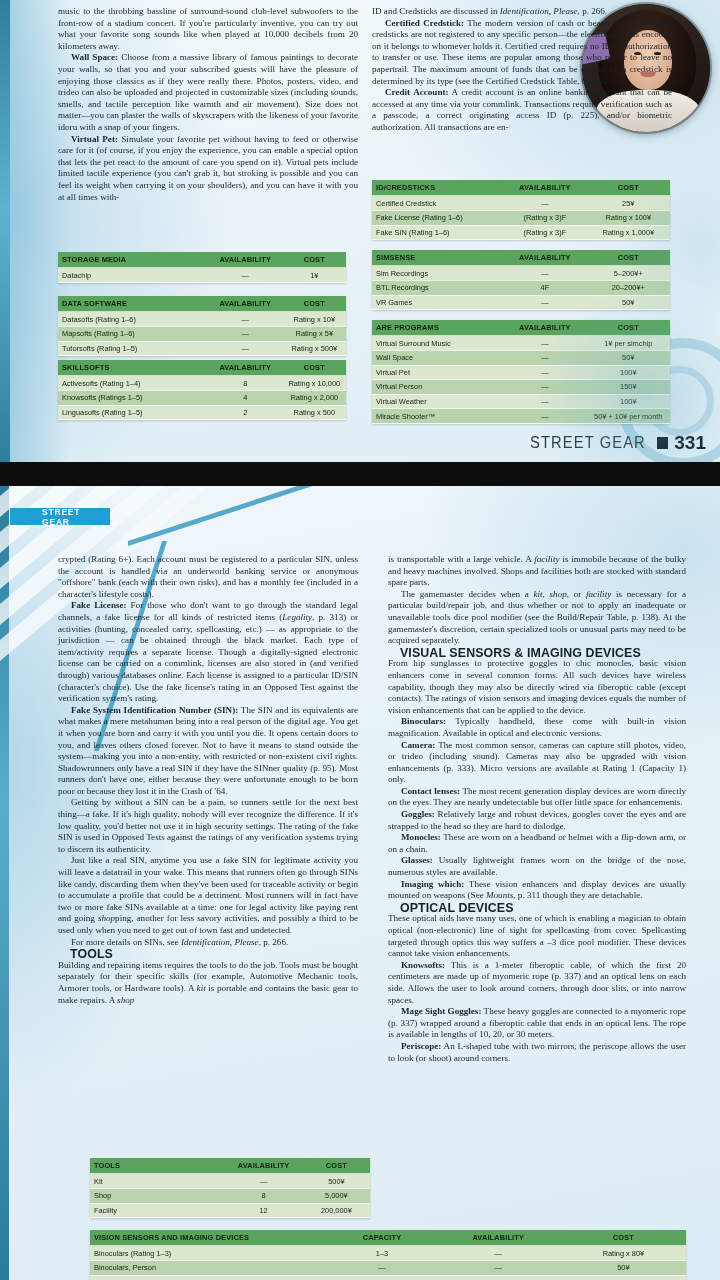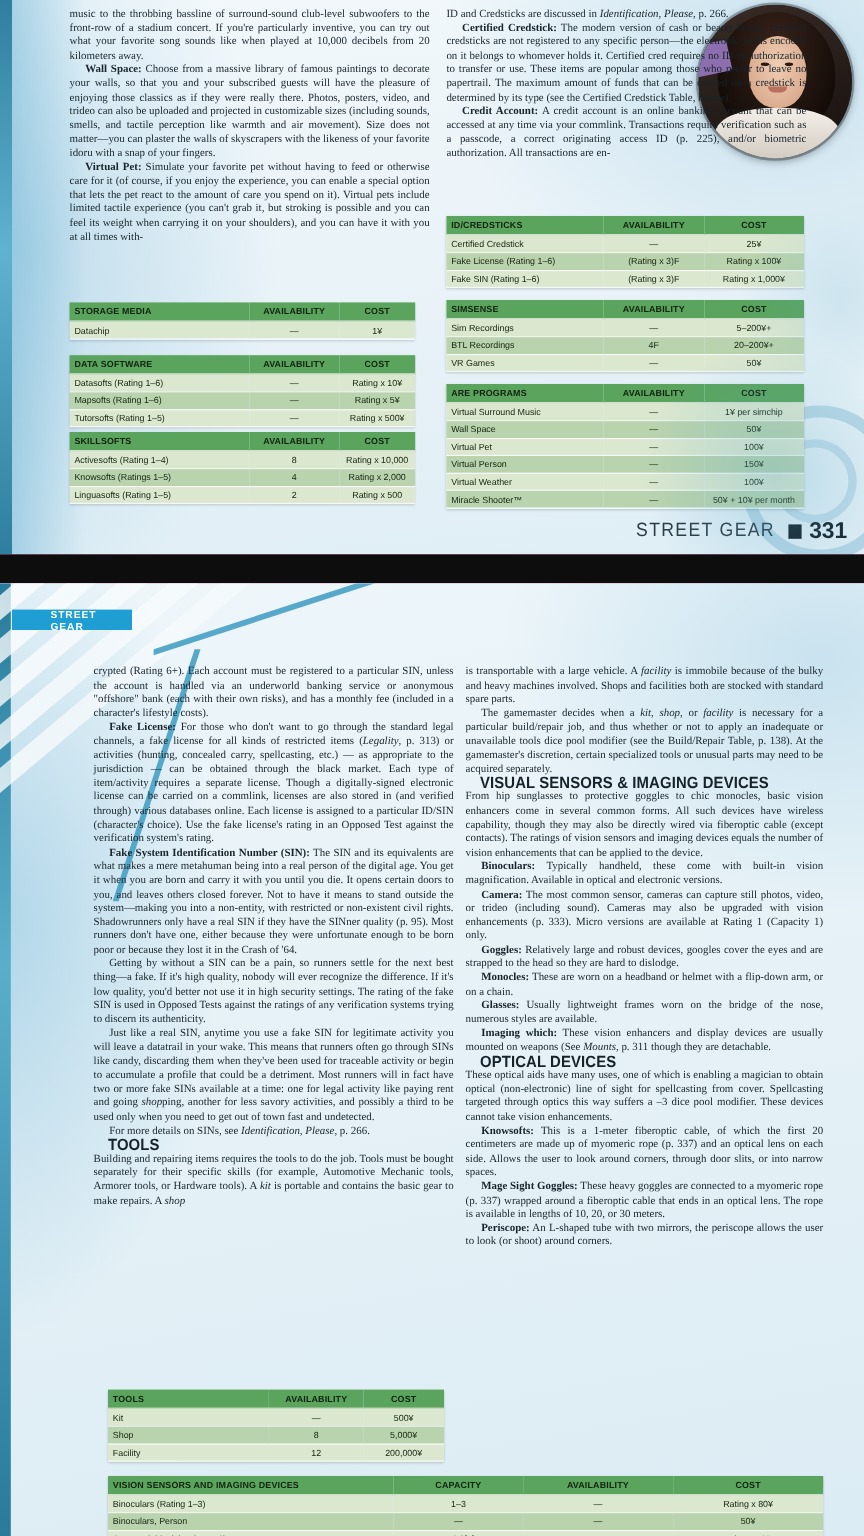--- a/index.html
+++ b/index.html
@@ -2,21 +2,21 @@
 <html><head>
 <meta charset="utf-8">
 <style>
   * { box-sizing: border-box; margin: 0; padding: 0; }
   html, body {
     width: 720px; height: 1280px;
     background: #0d0d0d;
     font-family: "Liberation Serif", serif;
     overflow: hidden;
   }
-  .screen { position: relative; width: 720px; height: 1012px; background: #ec4899; }
+  .screen { position: relative; width: 720px; height: 1012px; background: #a16207; }
 
   
   .page1 {
     position: absolute; left: 0; top: 0; width: 720px; height: 462px;
     overflow: hidden;
     background:
       radial-gradient(ellipse 400px 300px at 90% 10%, rgba(150,200,225,.45), rgba(255,255,255,0) 70%),
       radial-gradient(ellipse 300px 420px at 2% 45%, rgba(150,200,225,.55), rgba(255,255,255,0) 72%),
       linear-gradient(175deg, #f2f8fb 0%, #eaf3f8 45%, #dfeef5 100%);
   }
@@ -397,21 +397,21 @@
       <div class="band" style="top:118px;"></div>
       <div class="band" style="top:154px;"></div>
       <div class="band" style="top:190px;"></div>
       <div class="p2-diagline"></div>
       <div class="p2-diagline2"></div>
     </div>
     <div class="tab-street-gear">
       <span>STREET GEAR</span>
     </div>
 
-    <div class="col" style="left:58px; top:68px; width:300px;margin-left:20px;">
+    <div class="col" style="left:58px; top:68px; width:300px;">
       <p class="noind">crypted (Rating 6+). Each account must be registered to a particular SIN, unless the account is handled via an underworld banking service or anonymous "offshore" bank (each with their own risks), and has a monthly fee (included in a character's lifestyle costs).</p>
       <p><b>Fake License:</b> For those who don't want to go through the standard legal channels, a fake license for all kinds of restricted items (<i>Legality</i>, p. 313) or activities (hunting, concealed carry, spellcasting, etc.) — as appropriate to the jurisdiction — can be obtained through the black market. Each type of item/activity requires a separate license. Though a digitally-signed electronic license can be carried on a commlink, licenses are also stored in (and verified through) various databases online. Each license is assigned to a particular ID/SIN (character's choice). Use the fake license's rating in an Opposed Test against the verification system's rating.</p>
       <p><b>Fake System Identification Number (SIN):</b> The SIN and its equivalents are what makes a mere metahuman being into a real person of the digital age. You get it when you are born and carry it with you until you die. It opens certain doors to you, and leaves others closed forever. Not to have it means to stand outside the system—making you into a non-entity, with restricted or non-existent civil rights. Shadowrunners only have a real SIN if they have the SINner quality (p. 95). Most runners don't have one, either because they were unfortunate enough to be born poor or because they lost it in the Crash of '64.</p>
       <p>Getting by without a SIN can be a pain, so runners settle for the next best thing—a fake. If it's high quality, nobody will ever recognize the difference. If it's low quality, you'd better not use it in high security settings. The rating of the fake SIN is used in Opposed Tests against the ratings of any verification systems trying to discern its authenticity.</p>
       <p>Just like a real SIN, anytime you use a fake SIN for legitimate activity you will leave a datatrail in your wake. This means that runners often go through SINs like candy, discarding them when they've been used for traceable activity or begin to accumulate a profile that could be a detriment. Most runners will in fact have two or more fake SINs available at a time: one for legal activity like paying rent and going <i>shop</i>ping, another for less savory activities, and possibly a third to be used only when you need to get out of town fast and undetected.</p>
       <p>For more details on SINs, see <i>Identification, Please</i>, p. 266.</p>
       <p class="head">TOOLS</p>
       <p class="noind">Building and repairing items requires the tools to do the job. Tools must be bought separately for their specific skills (for example, Automotive Mechanic tools, Armorer tools, or Hardware tools). A <i>kit</i> is portable and contains the basic gear to make repairs. A <i>shop</i></p>
     </div>
 
@@ -444,20 +444,21 @@
         </table>
     </div>
 
     <div class="col" style="left:388px; top:68px; width:298px;">
       <p class="noind">is transportable with a large vehicle. A <i>facility</i> is immobile because of the bulky and heavy machines involved. Shops and facilities both are stocked with standard spare parts.</p>
       <p>The gamemaster decides when a <i>kit</i>, <i>shop</i>, or <i>facility</i> is necessary for a particular build/repair job, and thus whether or not to apply an inadequate or unavailable tools dice pool modifier (see the Build/Repair Table, p. 138). At the gamemaster's discretion, certain specialized tools or unusual parts may need to be acquired separately.</p>
       <p class="head">VISUAL SENSORS &amp; IMAGING DEVICES</p>
       <p class="noind">From hip sunglasses to protective goggles to chic monocles, basic vision enhancers come in several common forms. All such devices have wireless capability, though they may also be directly wired via fiberoptic cable (except contacts). The ratings of vision sensors and imaging devices equals the number of vision enhancements that can be applied to the device.</p>
       <p><b>Binoculars:</b> Typically handheld, these come with built-in vision magnification. Available in optical and electronic versions.</p>
       <p><b>Camera:</b> The most common sensor, cameras can capture still photos, video, or trideo (including sound). Cameras may also be upgraded with vision enhancements (p. 333). Micro versions are available at Rating 1 (Capacity 1) only.</p>
+      <p><b>Contact lenses:</b> The most recent generation display devices are worn directly on the eyes. They are nearly undetectable but offer little space for enhancements.</p>
       <p><b>Goggles:</b> Relatively large and robust devices, googles cover the eyes and are strapped to the head so they are hard to dislodge.</p>
       <p><b>Monocles:</b> These are worn on a headband or helmet with a flip-down arm, or on a chain.</p>
       <p><b>Glasses:</b> Usually lightweight frames worn on the bridge of the nose, numerous styles are available.</p>
       <p><b>Imaging which:</b> These vision enhancers and display devices are usually mounted on weapons (See <i>Mounts</i>, p. 311 though they are detachable.</p>
       <p class="head">OPTICAL DEVICES</p>
       <p class="noind">These optical aids have many uses, one of which is enabling a magician to obtain optical (non-electronic) line of sight for spellcasting from cover. Spellcasting targeted through optics this way suffers a –3 dice pool modifier. These devices cannot take vision enhancements.</p>
       <p><b>Knowsofts:</b> This is a 1-meter fiberoptic cable, of which the first 20 centimeters are made up of myomeric rope (p. 337) and an optical lens on each side. Allows the user to look around corners, through door slits, or into narrow spaces.</p>
       <p><b>Mage Sight Goggles:</b> These heavy goggles are connected to a myomeric rope (p. 337) wrapped around a fiberoptic cable that ends in an optical lens. The rope is available in lengths of 10, 20, or 30 meters.</p>
       <p><b>Periscope:</b> An L-shaped tube with two mirrors, the periscope allows the user to look (or shoot) around corners.</p>
     </div>

